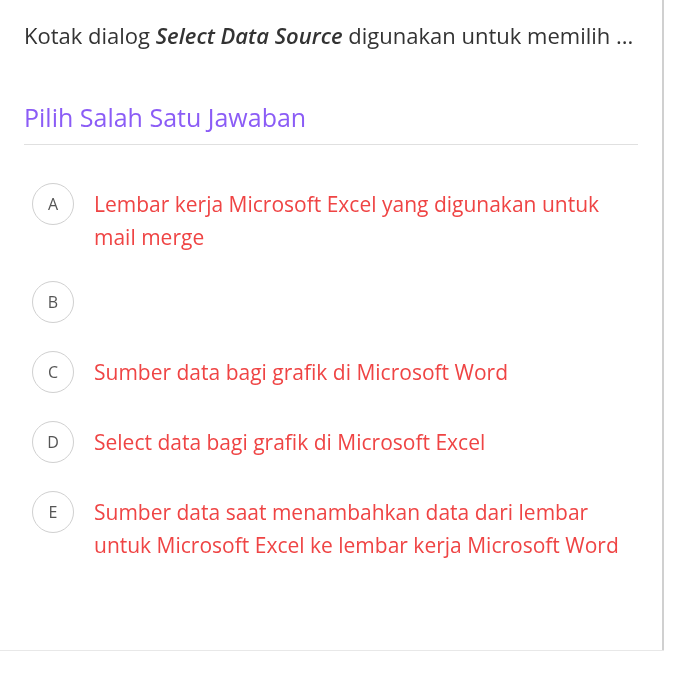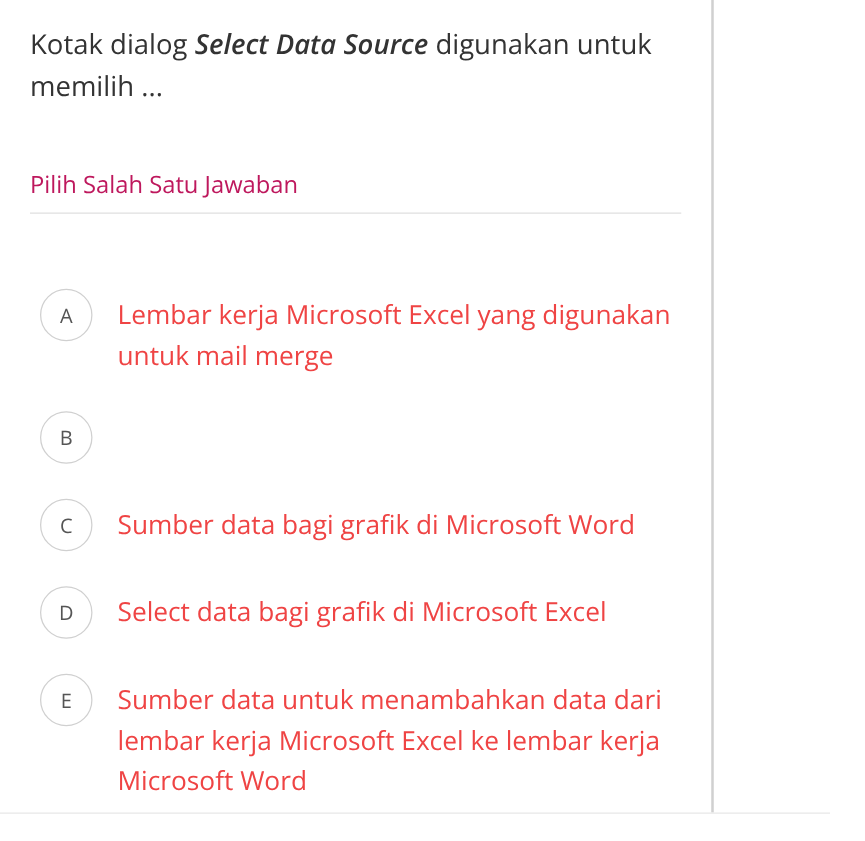--- a/index.html
+++ b/index.html
@@ -13,21 +13,21 @@
       width: 692px;
       height: 673px;
       position: relative;
       color: #333;
       font-weight: 300;
     }
     .content-wrapper {
       padding: 18px 24px 30px 24px;
       border-right: 2px solid #d0d0d0;
       height: 650px;
-      width: 571px;
+      width: 664px;
     }
     .bottom-border {
       position: absolute;
       bottom: 22px;
       left: 0;
       width: 664px;
       height: 1px;
       background: #e8e8e8;
     }
     .question-text {
@@ -35,26 +35,26 @@
       line-height: 1.55;
       color: #333;
       margin-bottom: 48px;
       font-weight: 400;
     }
     .question-text .italic-bold {
       font-style: italic;
       font-weight: 600;
     }
     .instruction {
-      font-size: 19px;
+      font-size: 25px;
       font-weight: 400;
-      color: #be185d;
+      color: #8b5cf6;
       padding-bottom: 10px;
       border-bottom: 1px solid #e0e0e0;
-      margin-bottom: 60px;
+      margin-bottom: 38px;
     }
     .options {
       display: flex;
       flex-direction: column;
       gap: 28px;
       padding-left: 8px;
     }
     .option {
       display: flex;
       align-items: flex-start;
@@ -104,17 +104,17 @@
     <div class="option">
       <div class="option-letter">C</div>
       <div class="option-text">Sumber data bagi grafik di Microsoft Word</div>
     </div>
     <div class="option">
       <div class="option-letter">D</div>
       <div class="option-text">Select data bagi grafik di Microsoft Excel</div>
     </div>
     <div class="option">
       <div class="option-letter">E</div>
-      <div class="option-text">Sumber data untuk menambahkan data dari lembar kerja Microsoft Excel ke lembar kerja Microsoft Word</div>
+      <div class="option-text">Sumber data saat menambahkan data dari lembar untuk Microsoft Excel ke lembar kerja Microsoft Word</div>
     </div>
   </div>
 </div>
 <div class="bottom-border"></div>
 
 </body></html>

